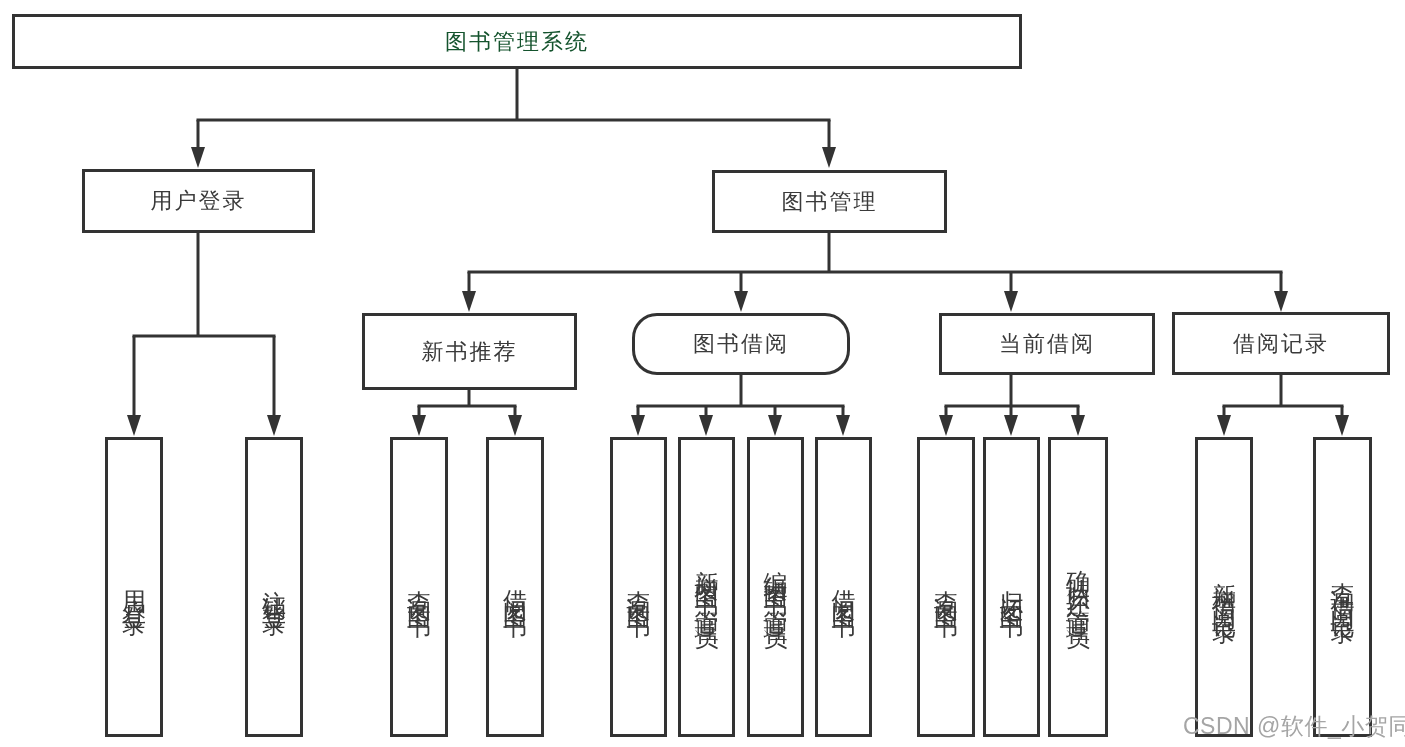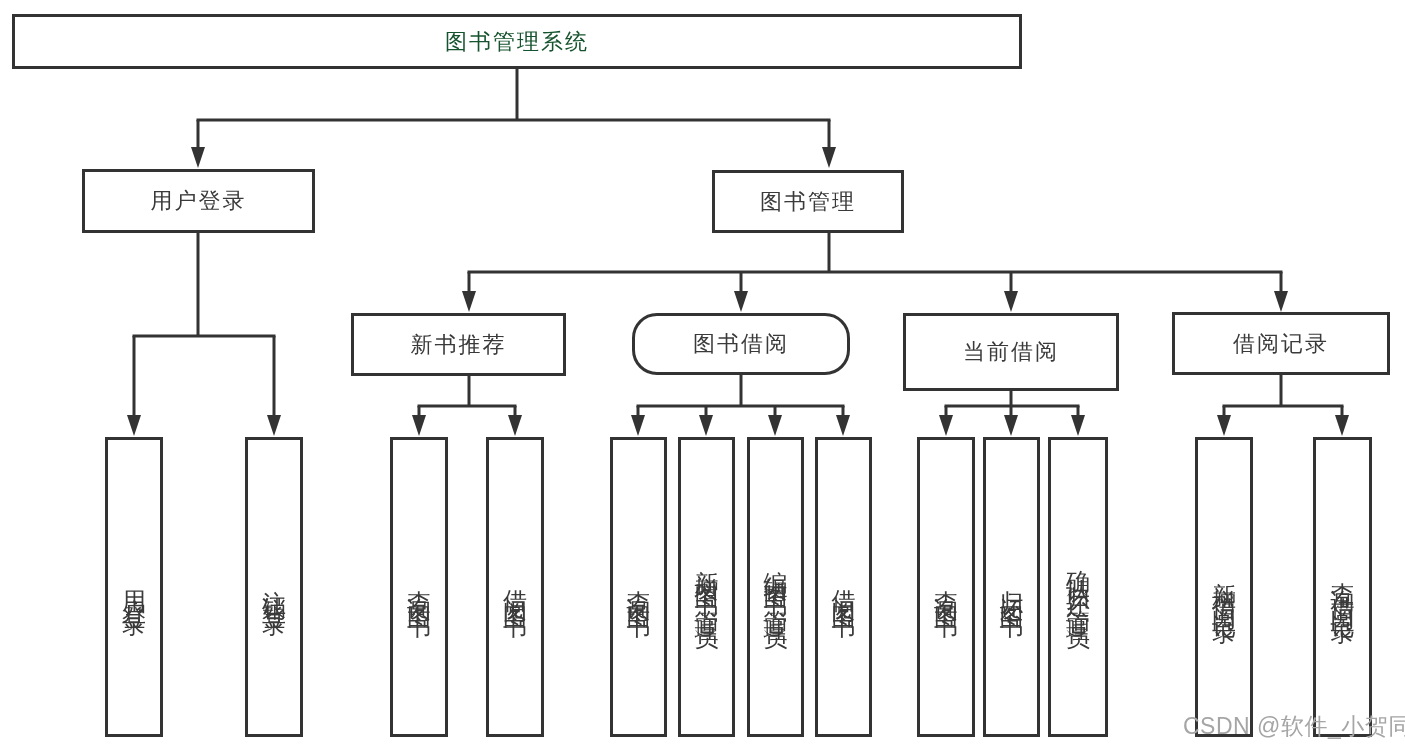--- a/index.html
+++ b/index.html
@@ -114,30 +114,30 @@
       <line x1="1342" y1="406" x2="1342" y2="417" stroke="#333333" stroke-width="3"></line>
       <polygon points="1335,415 1349,415 1342,436" fill="#333333"></polygon>
     </svg>
   <div id="nodes-layer">
       <div class="node h" style="left: 12px; top: 14px; width: 1010px; height: 55px; border-color: rgb(51, 51, 51);">
         <span class="label" style="color: #14532d;">图书管理系统</span>
       </div>
       <div class="node h" style="left: 82px; top: 169px; width: 233px; height: 64px; border-color: rgb(51, 51, 51);">
         <span class="label" style="color: rgb(58, 58, 58);">用户登录</span>
       </div>
-      <div class="node h" style="left: 712px; top: 170px; width: 192px; height: 63px; border-color: rgb(51, 51, 51);">
+      <div class="node h" style="left: 712px; top: 170px; width: 235px; height: 63px; border-color: rgb(51, 51, 51);">
         <span class="label" style="color: rgb(58, 58, 58);">图书管理</span>
       </div>
-      <div class="node h" style="left: 351px; top: 313px; width: 215px; height: 63px; border-color: rgb(51, 51, 51); align-items: center;">
+      <div class="node h" style="left: 362px; top: 313px; width: 215px; height: 77px; border-color: rgb(51, 51, 51); align-items: center;">
         <span class="label" style="color: rgb(58, 58, 58);">新书推荐</span>
       </div>
       <div class="node h" style="left: 632px; top: 313px; width: 218px; height: 62px; border-color: rgb(51, 51, 51); border-radius: 25px;">
         <span class="label" style="color: rgb(58, 58, 58);">图书借阅</span>
       </div>
-      <div class="node h" style="left: 903px; top: 313px; width: 216px; height: 78px; border-color: rgb(51, 51, 51);">
+      <div class="node h" style="left: 939px; top: 313px; width: 216px; height: 62px; border-color: rgb(51, 51, 51);">
         <span class="label" style="color: rgb(58, 58, 58);">当前借阅</span>
       </div>
       <div class="node h" style="left: 1172px; top: 312px; width: 218px; height: 63px; border-color: rgb(51, 51, 51);">
         <span class="label" style="color: rgb(58, 58, 58);">借阅记录</span>
       </div>
       <div class="node v" style="left: 105px; top: 437px; width: 58px; height: 300px; border-color: rgb(51, 51, 51);">
         <span class="label" style="color: rgb(58, 58, 58);">用户登录</span>
       </div>
       <div class="node v" style="left: 245px; top: 437px; width: 58px; height: 300px; border-color: rgb(51, 51, 51);">
         <span class="label" style="color: rgb(58, 58, 58);">注销登录</span>

